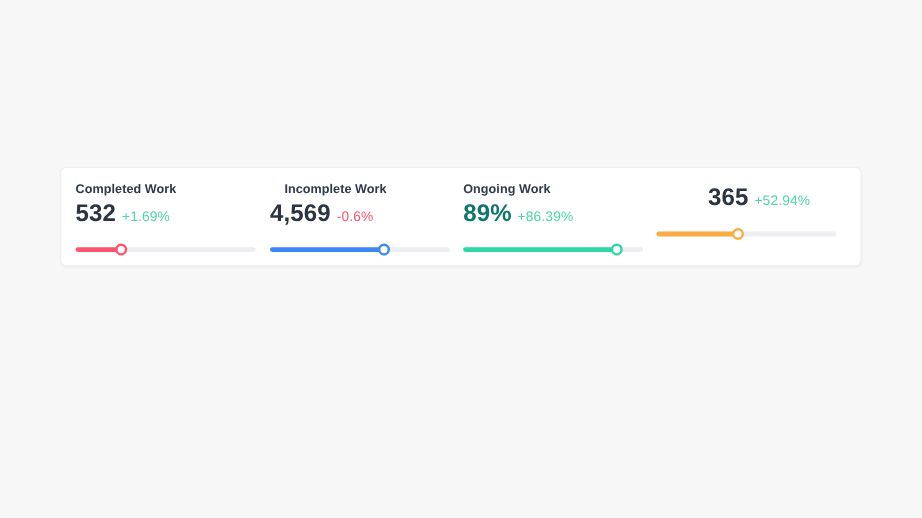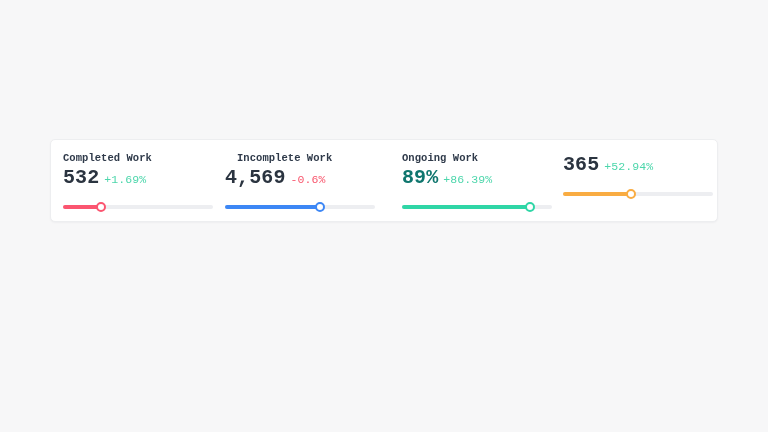--- a/index.html
+++ b/index.html
@@ -35,25 +35,24 @@
     display: flex;
     align-items: flex-start;
   }
 
   .stat-card {
     position: relative;
     box-sizing: border-box;
     padding: 12px 0 0 0;
     width: 161px;
     flex: 0 0 161px;
-    font-family: Liberation Mono, monospace;
   }
   .stat-card.c0 { margin-left: 12px; }
   .stat-card.c1 { margin-left: 1px; }
-  .stat-card.c2 { margin-left: 16px; }
+  .stat-card.c2 { margin-left: 0px; }
   .stat-card.c3 { margin-left: 0px; }
 
   .stat-label {
     font-size: 10.5px;
     font-weight: bold;
     color: #2f3a4a;
     letter-spacing: 0.05px;
     line-height: 13px;
     white-space: nowrap;
   }
@@ -156,21 +155,21 @@
       </div>
       <div class="slider">
         <div class="slider-track" style="background: rgb(237, 238, 241);"></div>
         <div class="slider-fill" style="width: 85%; background: rgb(47, 214, 166);"></div>
         <div class="slider-thumb" style="left: 85%; border-color: rgb(47, 214, 166);"></div>
       </div>
     </div>
 
     <div class="stat-card c3">
       <div class="stat-figures">
-        <span class="stat-value" style="color: rgb(43, 52, 64);">365</span>
+        <span class="stat-value" style="color: rgb(43, 52, 64); margin-left: 43px;">365</span>
         <span class="stat-delta" style="color: rgb(76, 214, 171);">+52.94%</span>
       </div>
       <div class="slider">
         <div class="slider-track" style="background: rgb(237, 238, 241);"></div>
         <div class="slider-fill" style="width: 45%; background: rgb(249, 172, 66);"></div>
         <div class="slider-thumb" style="left: 45%; border-color: rgb(249, 172, 66);"></div>
       </div>
     </div>
 
   </div>

